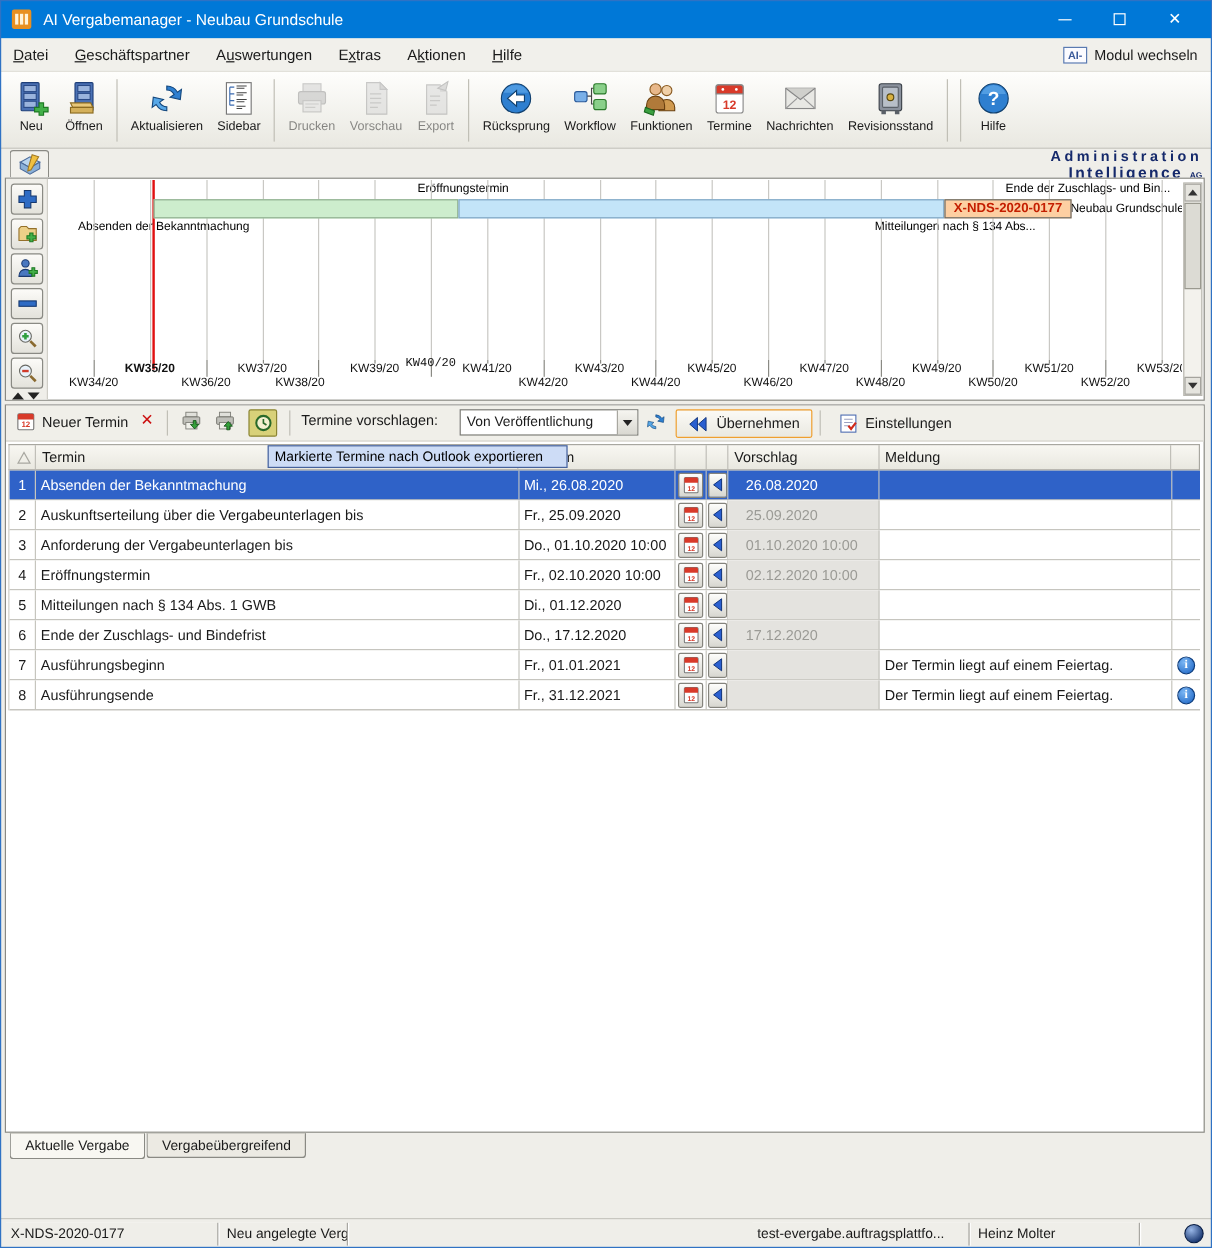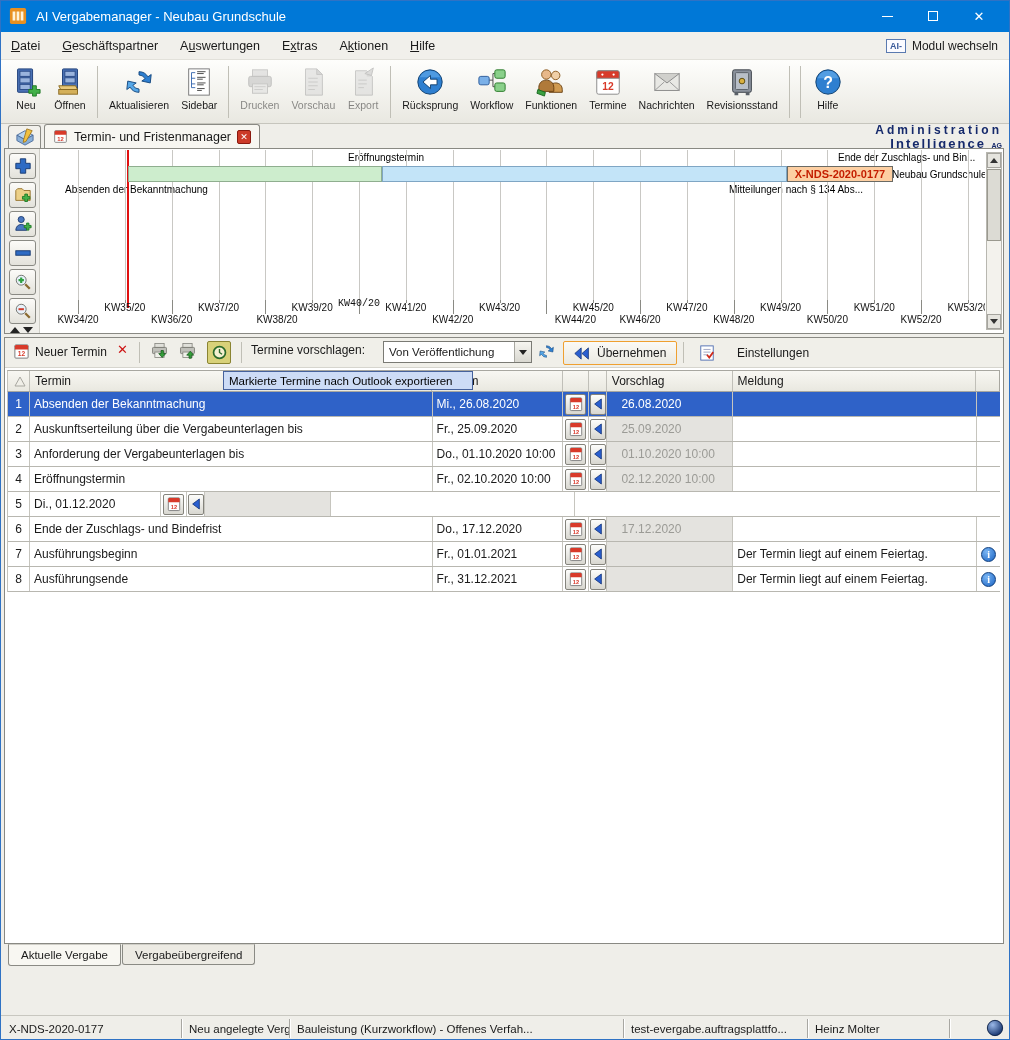--- a/index.html
+++ b/index.html
@@ -78,21 +78,21 @@
 .sep2{position:absolute;top:4px;width:1px;height:21px;background:#c0bfb6}
 .x-red::before{content:"✕";color:#cc1111;font-weight:bold;font-size:13px}
 #outlook-btn{position:absolute;left:202px;top:3px;width:24px;height:23px;background:#d8d179;border:1px solid #8a8432;border-radius:2px;display:flex;align-items:center;justify-content:center}
 #outlook-btn svg{width:17px;height:17px}
 #dropdown{position:absolute;left:378px;top:3px;width:149px;height:22px;background:#fff;border:1px solid #7a7a74;display:flex;align-items:center;font-size:11.5px}
 #dropdown .val{padding-left:5px;overflow:hidden;white-space:nowrap}
 .dd-arrow{margin-left:auto;width:17px;height:100%;background:linear-gradient(#f6f5f0,#d9d8d1);border-left:1px solid #a8a7a0;display:flex;align-items:center;justify-content:center}
 .dd-arrow span{width:0;height:0;border-left:4px solid transparent;border-right:4px solid transparent;border-top:5px solid #222}
 #uebernehmen{position:absolute;left:558px;top:3px;height:24px;border:1px solid #efa030;border-radius:2px;background:linear-gradient(#fbfaf6,#eae9e1);display:flex;align-items:center;gap:7px;padding:0 10px;font-size:12px}
 #uebernehmen svg{width:16px;height:13px}
-#einstellungen{position:absolute;left:688px;top:4px;height:22px;display:flex;align-items:center;gap:22px;font-size:12px;padding:0 6px}
+#einstellungen{position:absolute;left:688px;top:4px;height:22px;display:flex;align-items:center;gap:6px;font-size:12px;padding:0 6px}
 #einstellungen svg{width:16px;height:16px}
 
 
 #tooltip{position:absolute;left:223px;top:371px;width:250px;height:19px;background:#cddcf6;border:1px solid #46629c;display:flex;align-items:center;padding-left:5px;font-size:11.5px;color:#000;z-index:40}
 
 
 #thead{position:absolute;left:7px;top:370px;width:993px;height:22px;display:flex;background:linear-gradient(#f8f7f2,#e9e8e0);border:1px solid #a8a7a0;border-left:1px solid #c4c3bc;font-size:12px;z-index:5}
 .th{border-right:1px solid #c0bfb8;display:flex;align-items:center;padding-left:5px;overflow:hidden;white-space:nowrap}
 .th.h2{padding-left:11px}
 .w0{width:22px}.w1{width:403px}.w2{width:131px}.w3{width:26px}.w4{width:18px}.w5{width:126px}.w6{width:244px}.w7{width:23px;border-right:none}
@@ -341,31 +341,20 @@
 <div id="tabstrip">
   <div id="quick-tab">
       <span>
         <svg viewBox="0 0 22 20">
           <path d="M2 8l9-5 9 5-9 5z" fill="#b8d4ee" stroke="#4a6a9a"></path>
           <path d="M2 8v6l9 5 9-5V8l-9 5z" fill="#8ab0d8" stroke="#4a6a9a"></path>
           <path d="M13 1l6 2-7 12-3 1 .5-3z" fill="#f0c040" stroke="#a07820"></path>
         </svg>
       </span>
     </div>
-  <div id="active-tab">
-    <span>
-        <svg viewBox="0 0 18 18">
-          <rect x="2" y="2" width="14" height="14" rx="1" fill="#fff" stroke="#777"></rect>
-          <path d="M2 3.5C2 2.7 2.7 2 3.5 2h11c.8 0 1.5.7 1.5 1.5V7H2z" fill="#d83a2a"></path>
-          <text x="9" y="14" font-size="7" font-weight="bold" fill="#d83a2a" text-anchor="middle" font-family="Liberation Sans,sans-serif">12</text>
-        </svg>
-      </span>
-    <span>Termin- und Fristenmanager</span>
-    <span class="tab-close"></span>
-  </div>
 </div>
 
 <div id="gantt-panel"></div>
 <div id="gantt-left"></div>
 <div class="gbtn" style="top:153px">
     <span>
       <svg viewBox="0 0 20 20">
         <path d="M7 2h6v5h5v6h-5v5H7v-5H2V7h5z" fill="#2e6bc4" stroke="#16386e"></path>
       </svg>
     </span>
@@ -420,48 +409,48 @@
   <div class="glabel" style="left:308px;top:2px">Eröffnungstermin</div>
   <div class="glabel" style="left:798px;top:2px">Ende der Zuschlags- und Bin...</div>
   <div class="glabel" style="left:25px;top:34px">Absenden der Bekanntmachung</div>
   <div class="glabel" style="left:689px;top:34px">Mitteilungen nach § 134 Abs...</div>
   <div class="glabel" style="left:852px;top:19px">Neubau Grundschule</div>
 <div class="vgrid" style="left: 38px;"></div>
     <div class="wtick" style="left: 38px; height: 14px;"></div>
     <div class="wlabel" style="left: 10px; top: 164px;">KW34/20</div>
     <div class="vgrid" style="left: 84.84px;"></div>
     <div class="wtick" style="left: 84.84px; height: 3px;"></div>
-    <div class="wlabel" style="left: 56.84px; top: 152px;">KW35/20</div>
+    <div class="wlabel" style="left: 56.84px; top: 152px; font-weight: bold;">KW35/20</div>
     <div class="vgrid" style="left: 131.68px;"></div>
     <div class="wtick" style="left: 131.68px; height: 14px;"></div>
     <div class="wlabel" style="left: 103.68px; top: 164px;">KW36/20</div>
     <div class="vgrid" style="left: 178.52px;"></div>
     <div class="wtick" style="left: 178.52px; height: 3px;"></div>
     <div class="wlabel" style="left: 150.52px; top: 152px;">KW37/20</div>
     <div class="vgrid" style="left: 225.36px;"></div>
     <div class="wtick" style="left: 225.36px; height: 14px;"></div>
-    <div class="wlabel" style="left: 209px; top: 164px;">KW38/20</div>
+    <div class="wlabel" style="left: 182px; top: 164px;">KW38/20</div>
     <div class="vgrid" style="left: 272.2px;"></div>
     <div class="wtick" style="left: 272.2px; height: 3px;"></div>
     <div class="wlabel" style="left: 244.2px; top: 152px;">KW39/20</div>
     <div class="vgrid" style="left: 319.04px;"></div>
     <div class="wtick" style="left: 319.04px; height: 14px;"></div>
     <div class="wlabel" style="left: 291.04px; top: 148px; font-family: Liberation Mono, monospace;">KW40/20</div>
     <div class="vgrid" style="left: 365.88px;"></div>
     <div class="wtick" style="left: 365.88px; height: 3px;"></div>
     <div class="wlabel" style="left: 337.88px; top: 152px;">KW41/20</div>
     <div class="vgrid" style="left: 412.72px;"></div>
     <div class="wtick" style="left: 412.72px; height: 14px;"></div>
     <div class="wlabel" style="left: 384.72px; top: 164px;">KW42/20</div>
     <div class="vgrid" style="left: 459.56px;"></div>
     <div class="wtick" style="left: 459.56px; height: 3px;"></div>
     <div class="wlabel" style="left: 431.56px; top: 152px;">KW43/20</div>
     <div class="vgrid" style="left: 506.4px;"></div>
     <div class="wtick" style="left: 506.4px; height: 14px;"></div>
-    <div class="wlabel" style="left: 478.4px; top: 164px; margin-left: 29px;">KW44/20</div>
+    <div class="wlabel" style="left: 478.4px; top: 164px;">KW44/20</div>
     <div class="vgrid" style="left: 553.24px;"></div>
     <div class="wtick" style="left: 553.24px; height: 3px;"></div>
     <div class="wlabel" style="left: 525.24px; top: 152px;">KW45/20</div>
     <div class="vgrid" style="left: 600.08px;"></div>
     <div class="wtick" style="left: 600.08px; height: 14px;"></div>
     <div class="wlabel" style="left: 572.08px; top: 164px;">KW46/20</div>
     <div class="vgrid" style="left: 646.92px;"></div>
     <div class="wtick" style="left: 646.92px; height: 3px;"></div>
     <div class="wlabel" style="left: 618.92px; top: 152px;">KW47/20</div>
     <div class="vgrid" style="left: 693.76px;"></div>
@@ -713,20 +702,21 @@
         </span>
       </div>
     <div class="c c5 w5">02.12.2020 10:00</div>
     <div class="c c6 w6"></div>
     <div class="c c7 w7">
         <span class="info-ic" style="visibility: hidden;"></span>
       </div>
   </div>
     <div class="trow">
     <div class="c c0 w0">5</div>
+    <div class="c c1 w1">Mitteilungen nach § 134 Abs. 1 GWB</div>
     <div class="c c2 w2">Di., 01.12.2020</div>
     <div class="c c3 w3">
         <span class="btn3d">
           <span>
             <svg viewBox="0 0 16 18">
               <rect x="1.5" y="2" width="13" height="14.5" rx="1" fill="#fff" stroke="#777"></rect>
               <path d="M1.5 3.5c0-.8.7-1.5 1.5-1.5h10c.8 0 1.5.7 1.5 1.5V7h-13z" fill="#d83a2a"></path>
               <text x="8" y="14.5" font-size="6.5" font-weight="bold" fill="#d83a2a" text-anchor="middle" font-family="Liberation Sans,sans-serif">12</text>
             </svg>
           </span>
@@ -862,18 +852,17 @@
           <radialGradient id="gl" cx="35%" cy="30%" r="75%">
             <stop offset="0" stop-color="#9ab8e8"></stop>
             <stop offset="1" stop-color="#12306a"></stop>
           </radialGradient>
         </defs>
         <circle cx="10" cy="10" r="8.5" fill="url(#gl)" stroke="#0a1e44"></circle>
       </svg>
     </div>
 <div class="sb" style="left: 4px; width: 178px;">X-NDS-2020-0177</div>
     <div class="sb" style="left: 184px; width: 106px;">Neu angelegte Vergabe</div>
-    <div class="sb" style="left: 292px; width: 332px;">Bauleistung (Kurzworkflow) - Offenes Verfah...</div>
     <div class="sb" style="left: 626px; width: 182px;">test-evergabe.auftragsplattfo...</div>
     <div class="sb" style="left: 810px; width: 140px;">Heinz Molter</div>
   </div>
 
 <div id="frame"></div>
 
 </body></html>

